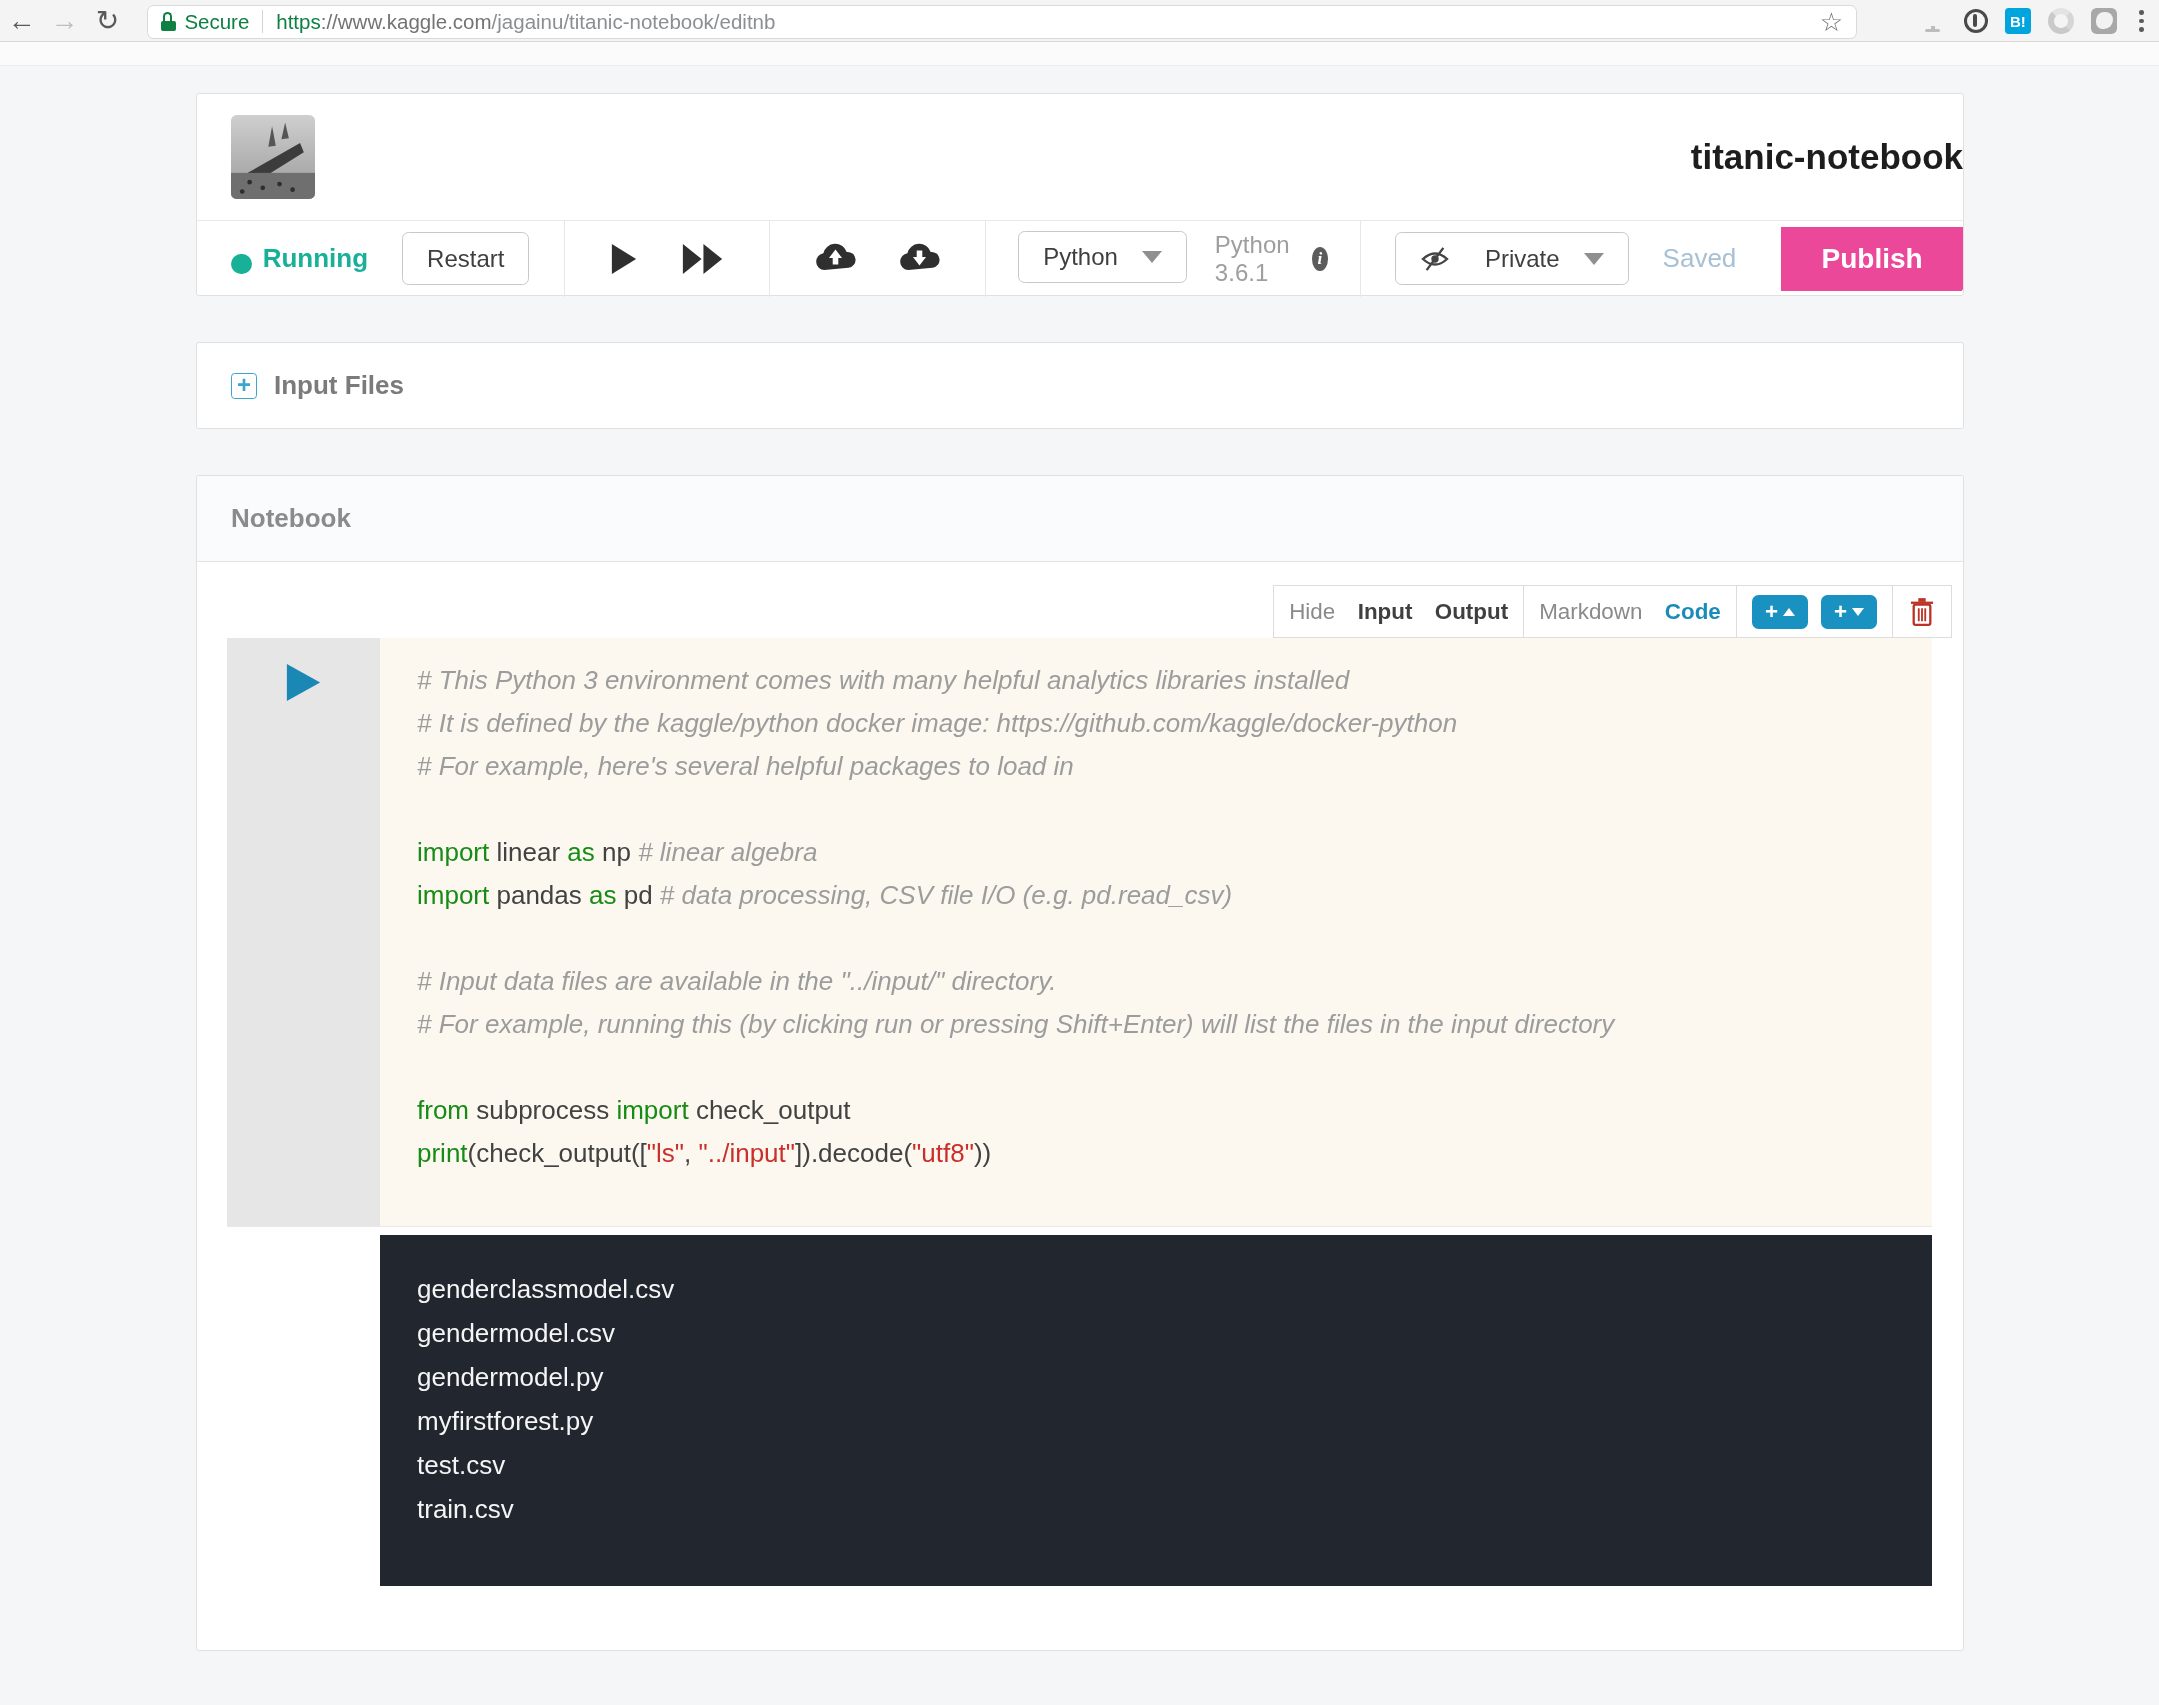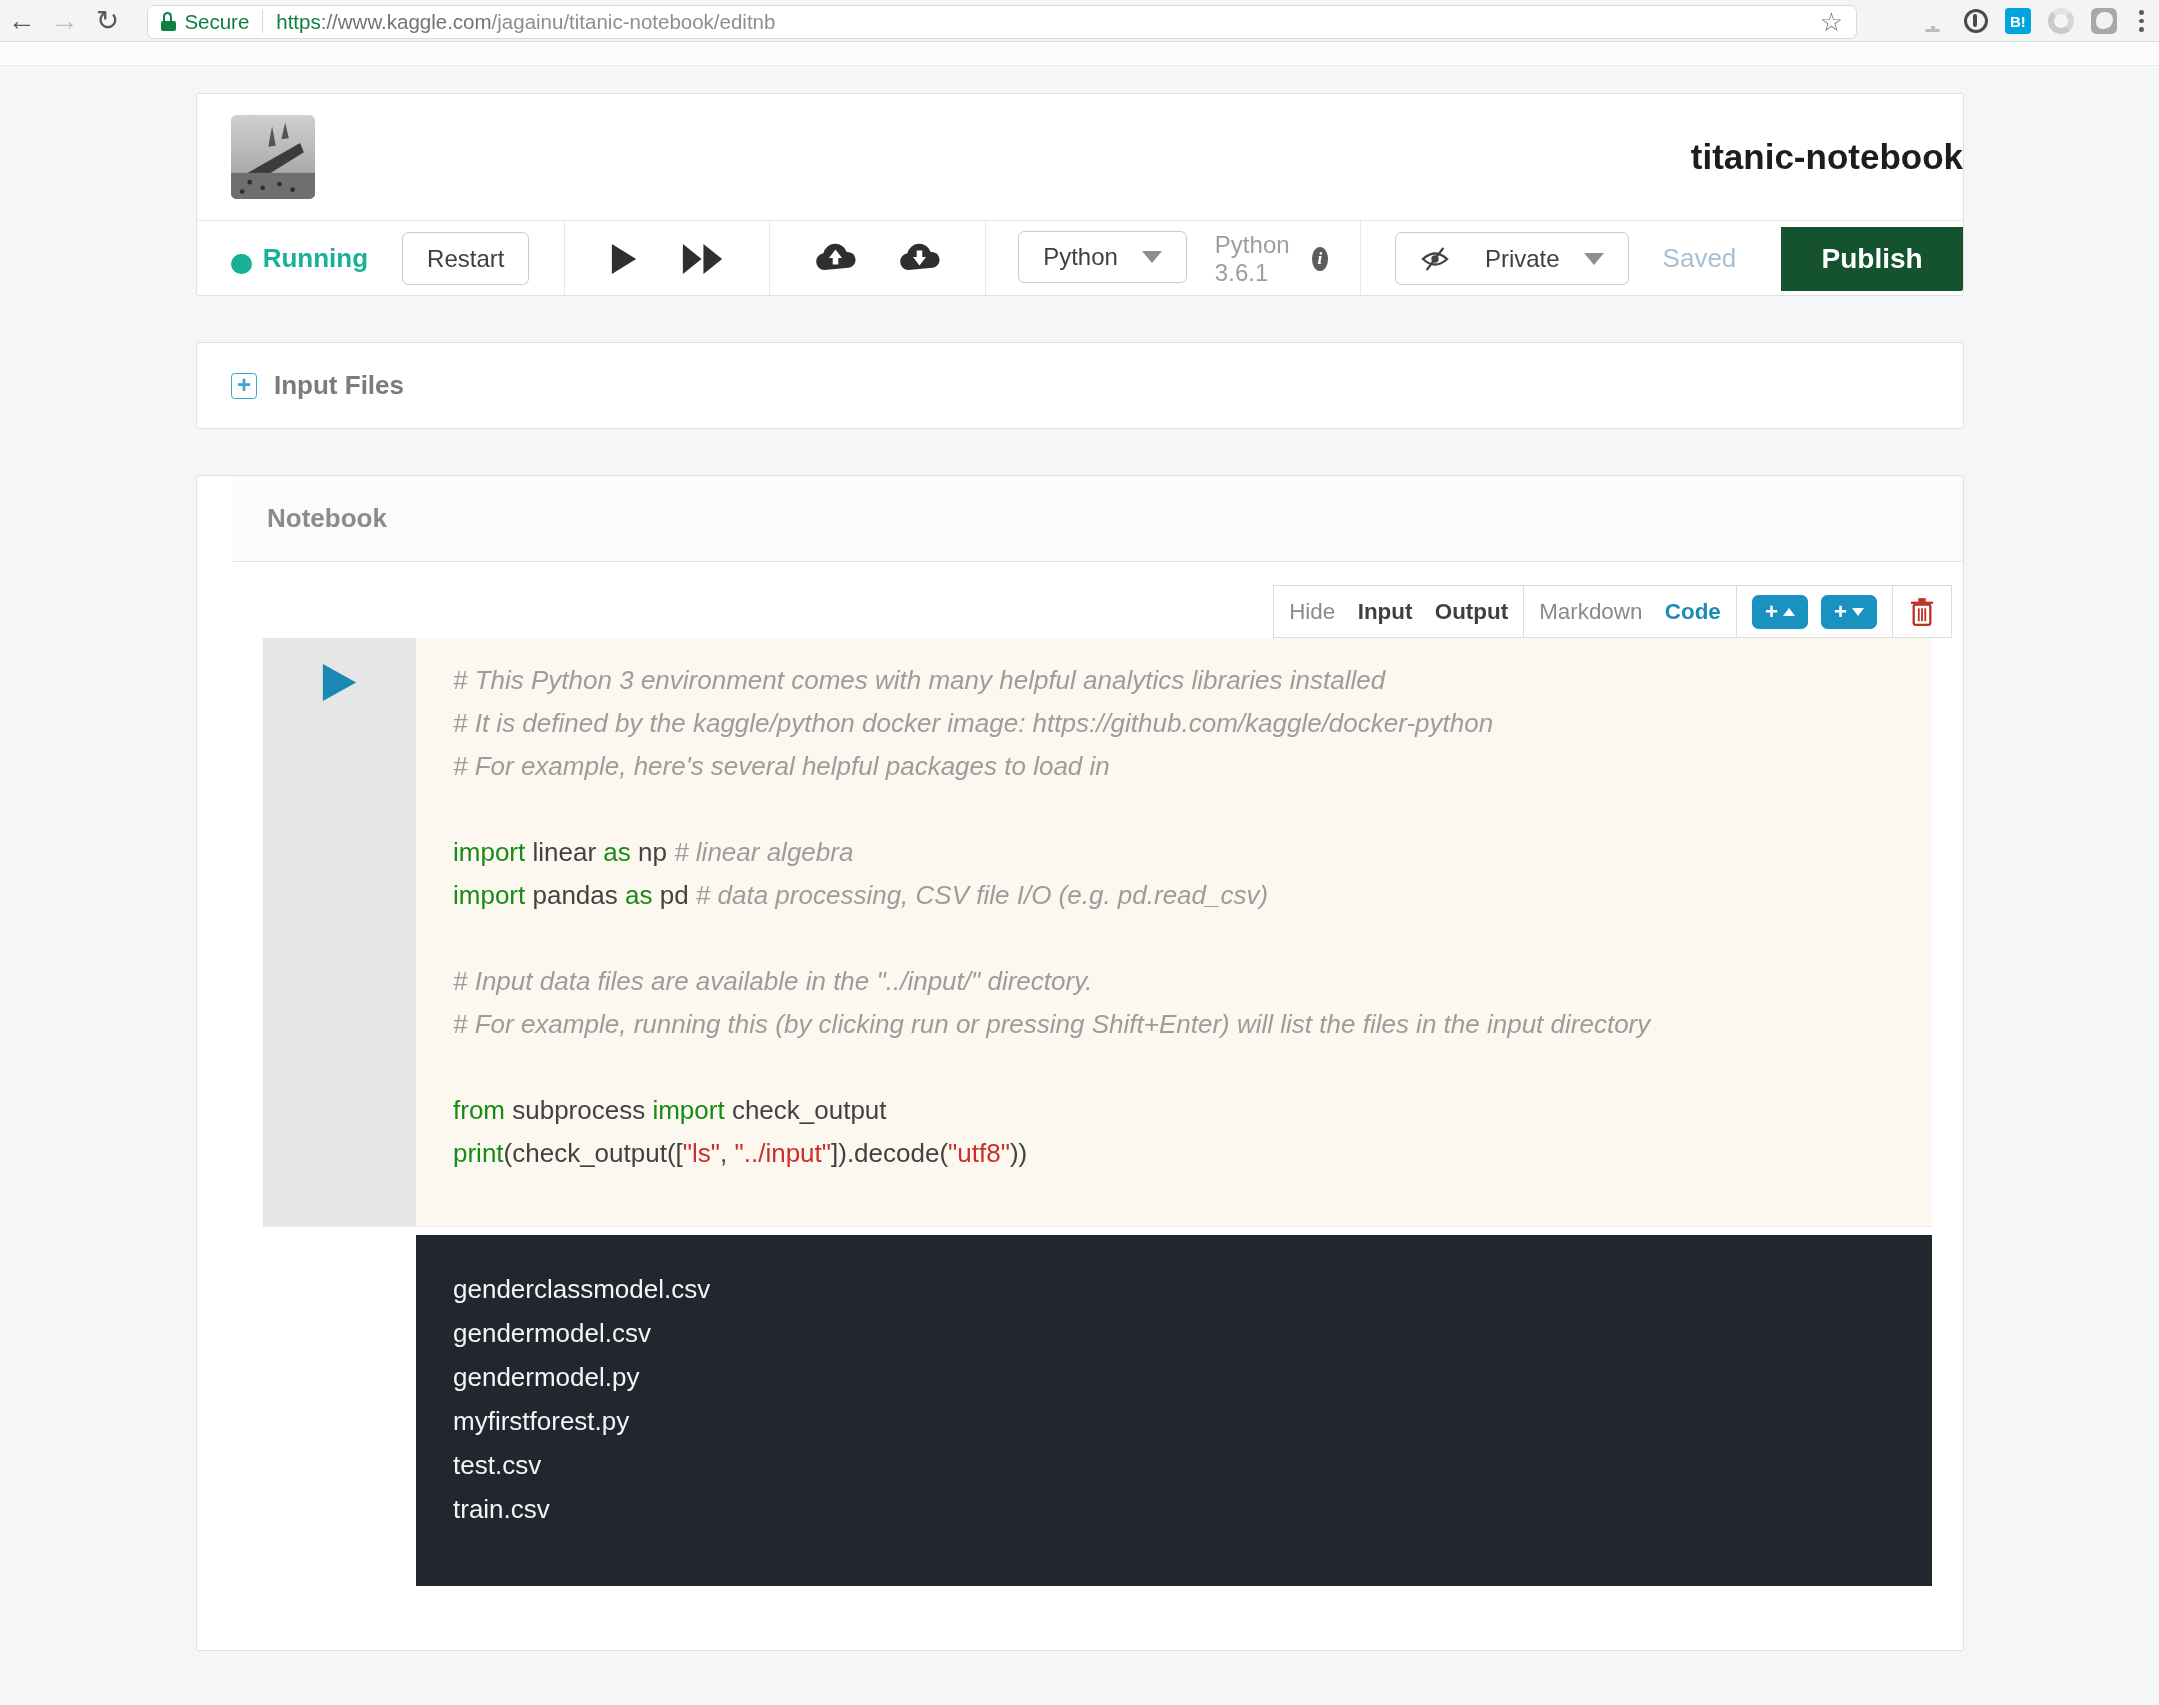--- a/index.html
+++ b/index.html
@@ -67,27 +67,27 @@
   .tri-icon svg{ display:block; }
   .dd-btn{ display:flex; align-items:center; gap:24px; }
   .chev{ width:0; height:0; border-left:10.3px solid transparent; border-right:10.3px solid transparent; border-top:12px solid #8f8f8f; }
   .lang-wrap{ display:flex; align-items:flex-start; padding:0 32px; gap:28px; }
   .version-label{ color:#9e9e9e; font-size:24px; display:flex; align-items:center; gap:9.3px; }
   .info-icon{ width:24px; height:24px; border-radius:50%; background:#5c5c5c; color:#fff; font-size:17px; font-weight:bold; display:inline-flex; align-items:center; justify-content:center; font-family:"Liberation Serif", serif; font-style:italic; }
   .priv-wrap{ display:flex; align-items:center; padding:0 34px; }
   .eye-slash{ margin-right:11.2px; display:block; }
   .spacer{ flex:1; }
   .saved-label{ color:#a7c0d4; font-size:26px; margin-right:45px; }
-  .publish-btn{ width:214px; height:64px; background:#14532d; color:#fff; font-size:28px; font-weight:bold; border:none; border-radius:0 0 2.8px 0; cursor:pointer; font-family:inherit; }
+  .publish-btn{ width:214px; height:64px; background:#ec4899; color:#fff; font-size:28px; font-weight:bold; border:none; border-radius:0 0 2.8px 0; cursor:pointer; font-family:inherit; }
   
   .input-card{ top:342px; height:87px; display:flex; align-items:center; padding-left:34px; }
   .plusbox{ width:26px; height:26px; border:1.9px solid #3aa6cc; border-radius:3.7px; color:#3aa6cc; font-size:24px; line-height:22.4px; text-align:center; margin-right:17px; font-weight:bold; }
   .input-label{ font-size:26px; font-weight:bold; color:#7b7b7b; }
   
-  .nb-card{ top:475px; height:1176px;padding-left:36px; }
+  .nb-card{ top:475px; height:1176px; }
   .nb-head{ height:86px; background:#fafbfc; border-bottom:0.9px solid #e3e3e3; display:flex; align-items:center; padding-left:34px; border-radius:2.8px 2.8px 0 0; }
   .nb-title{ font-size:26px; font-weight:bold; color:#8b8b8b; }
   .nb-toolbar-zone{ height:76px; position:relative; }
   .nb-toolbar{ position:absolute; right:11.2px; top:23px; height:53px; display:flex; align-items:stretch; border:0.9px solid #dcdcdc; background:#fff; font-size:22.4px; }
   .tb-seg{ display:flex; align-items:center; padding:0 15px; gap:22.4px; border-left:0.9px solid #dcdcdc; }
   .tb-seg:first-child{ border-left:none; }
   .tb-item{ cursor:pointer; }
   .tb-muted{ color:#8a8a8a; }
   .tb-strong{ color:#3f3f3f; font-weight:bold; }
   .tb-code{ color:#1b8bb8; font-weight:bold; }

